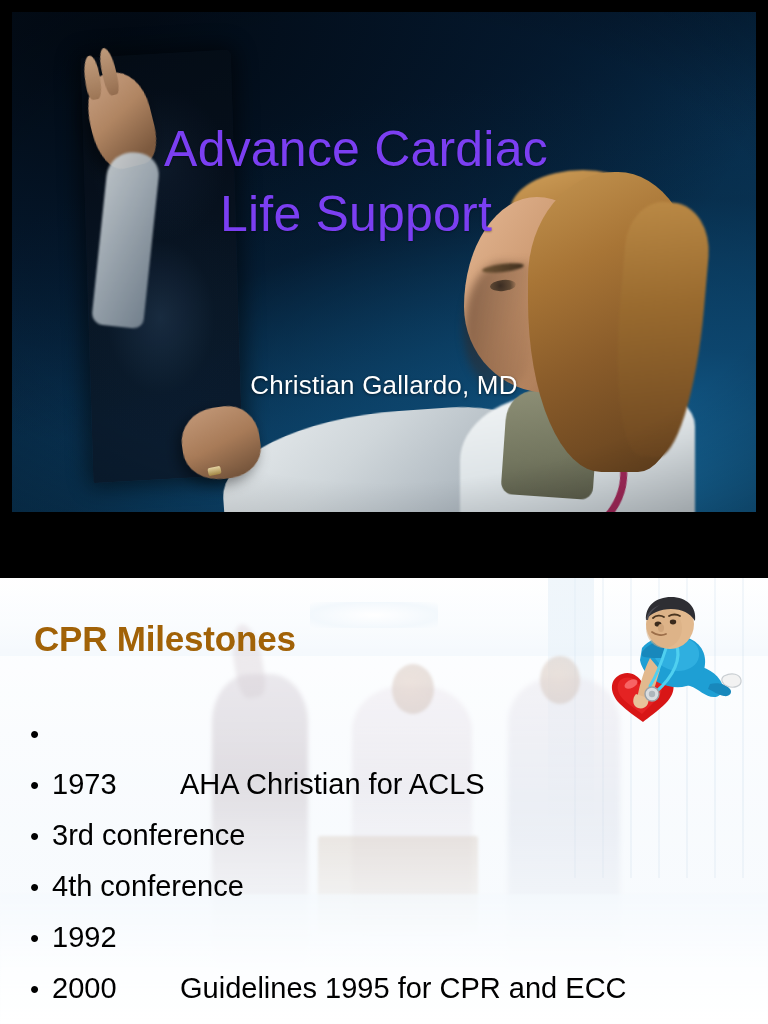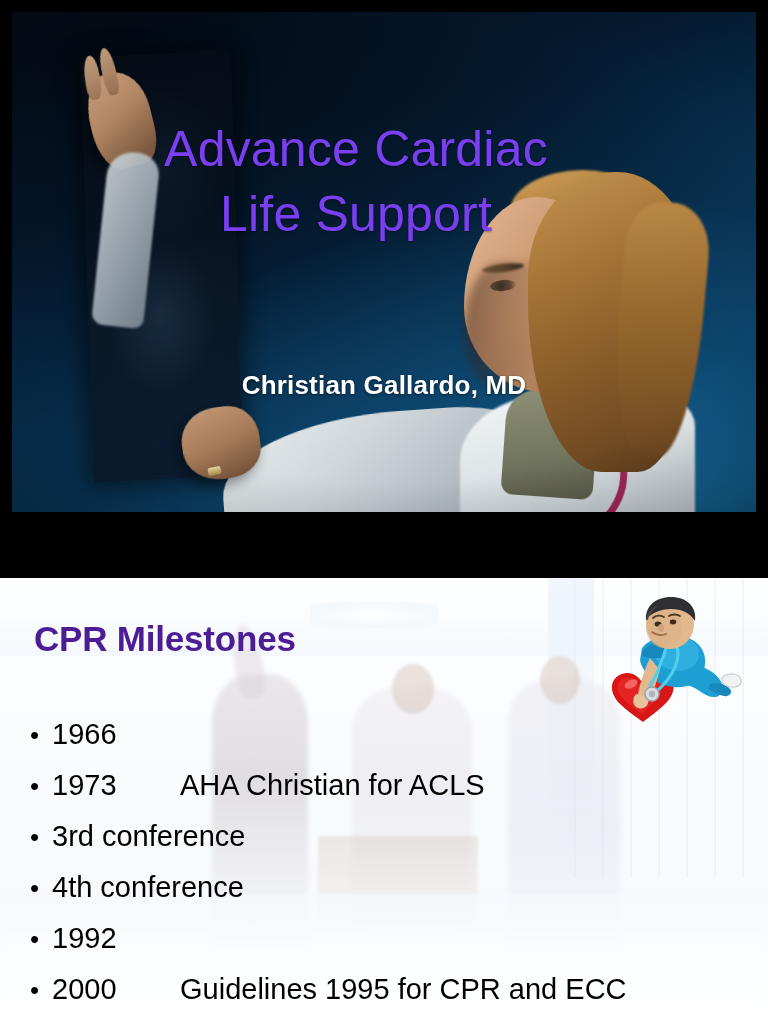--- a/index.html
+++ b/index.html
@@ -306,21 +306,21 @@
     z-index: 5;
   }
 
   #slide-one-author {
     position: absolute;
     left: 0;
     top: 358px;
     width: 744px;
     text-align: center;
     font-size: 26px;
-    font-weight: 700;
+    font-weight: 400;
     color: #ffffff;
     letter-spacing: 0.2px;
     text-shadow: 0 1px 3px rgba(0,0,0,0.55);
     z-index: 5;
   }
 
   
   #slide-two {
     position: absolute;
     left: 0;
@@ -439,21 +439,21 @@
     pointer-events: none;
   }
 
   
   #slide-two-heading {
     position: absolute;
     left: 34px;
     top: 41px;
     font-size: 35px;
     font-weight: bold;
-    color: #4c1d95;
+    color: #a16207;
     letter-spacing: -0.2px;
     z-index: 6;
   }
 
   #milestone-list {
     position: absolute;
     left: 30px;
     top: 131px;
     width: 730px;
     z-index: 6;
@@ -555,21 +555,20 @@
       <div class="ward-trolley"></div>
       <div class="ward-floor"></div>
       <div class="ward-wash"></div>
     </div>
 
     <h2 id="slide-two-heading">CPR Milestones</h2>
 
     <ul id="milestone-list">
         <li>
           <span class="bullet">•</span>
-          <span class="year">1966</span>
         </li>
         <li>
           <span class="bullet">•</span>
           <span class="year">1973</span>
           <span class="desc">AHA Christian for ACLS</span>
         </li>
         <li>
           <span class="bullet">•</span>
           <span class="desc">3rd conference</span>
         </li>

